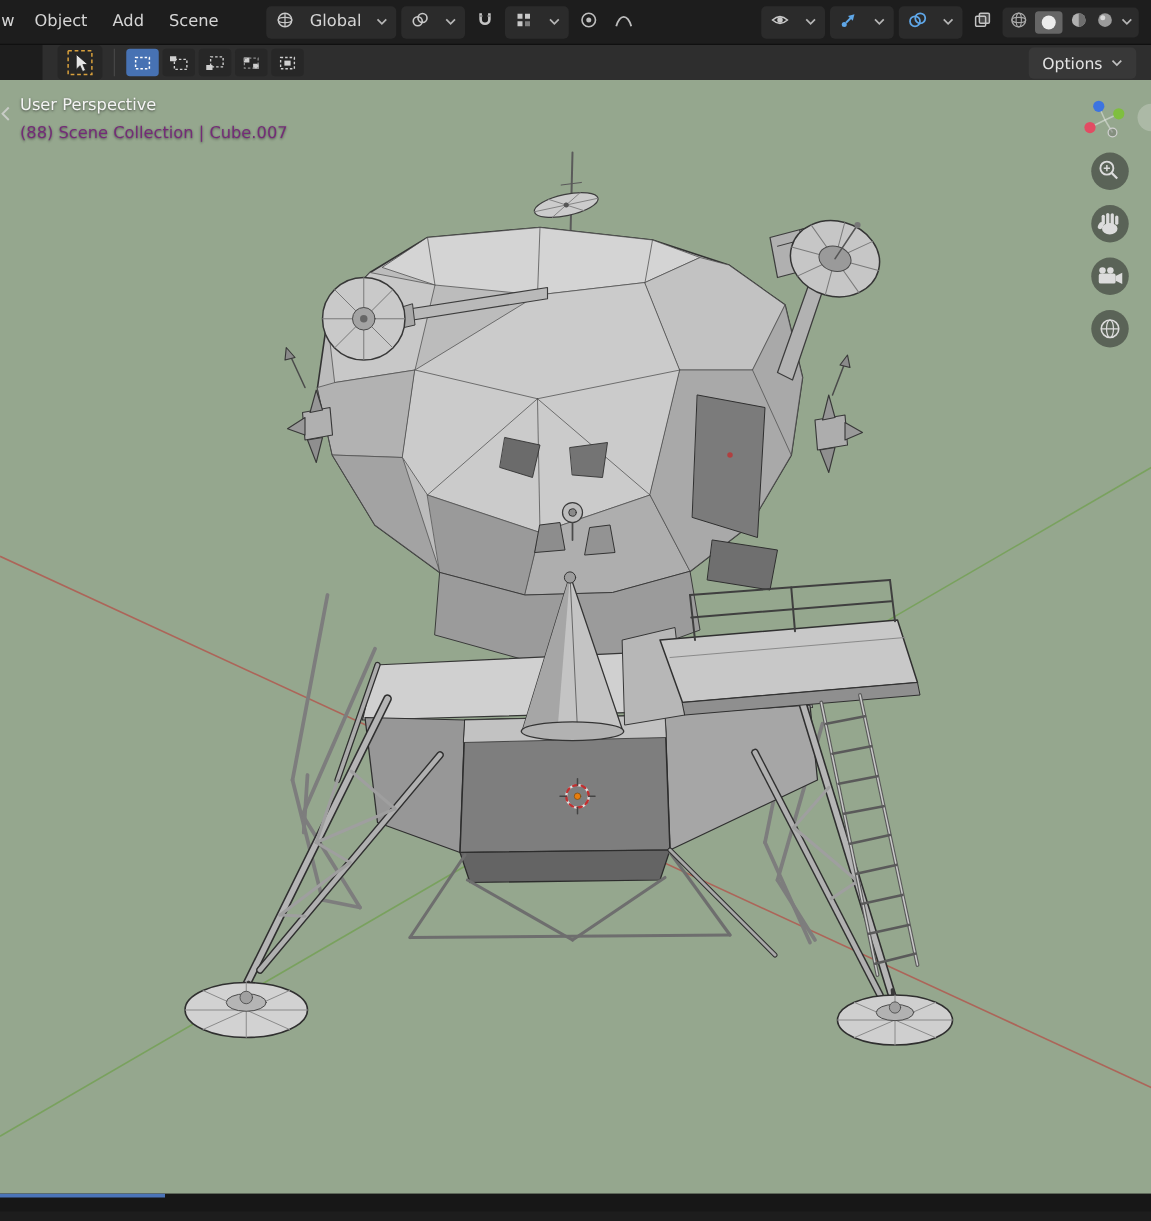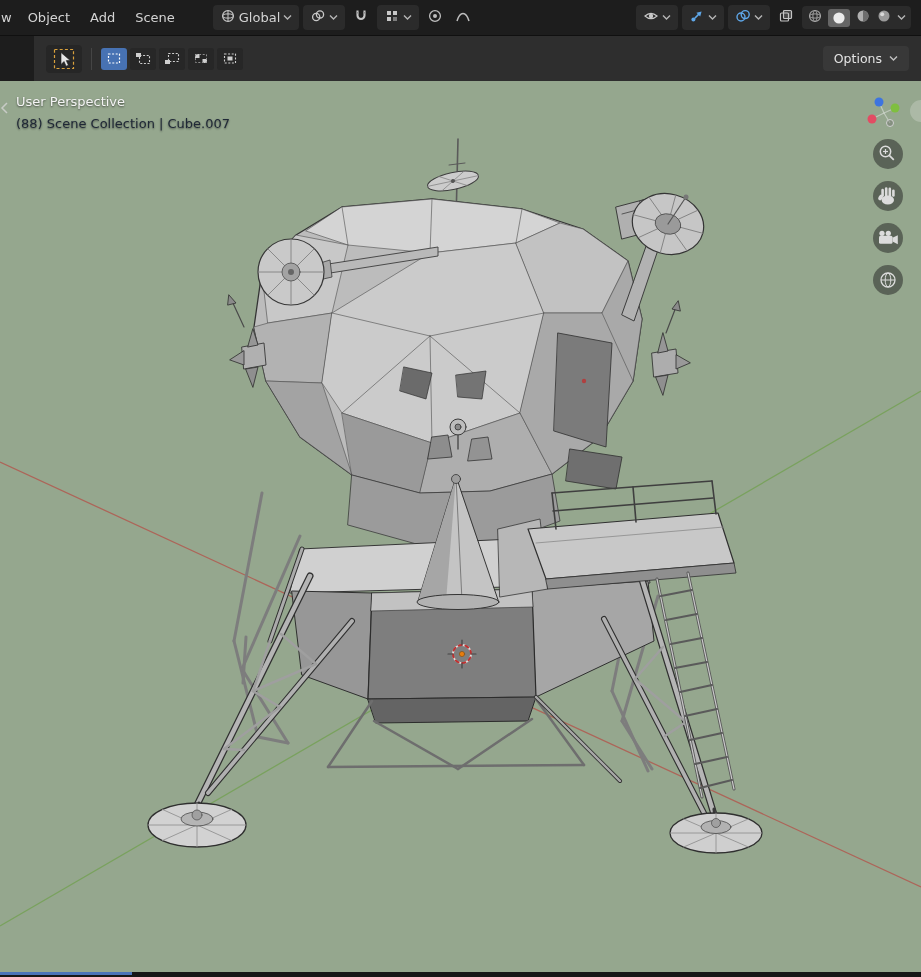--- a/index.html
+++ b/index.html
@@ -2,39 +2,39 @@
 <html><head>
 <meta charset="utf-8">
 <style>
   html,body{margin:0;padding:0;}
   body{width:921px;height:977px;background:#1d1d1d;font-family:"DejaVu Sans",sans-serif;overflow:hidden;-webkit-font-smoothing:antialiased;}
   
   .topbar{height:36px;box-sizing:border-box;background:#1d1d1d;border-bottom:1px solid #101010;
           display:flex;align-items:center;padding:0 8px 0 0;color:#d4d4d4;font-size:13px;white-space:nowrap;}
   .menu-item{padding:0 10px;height:24px;line-height:24px;border-radius:4px;}
   .menu-item.clipped{padding:0 6px 0 1px;}
-  .pill{display:flex;align-items:center;gap:3px;background:#2b2b2b;border-radius:4px;padding:3px 7px;margin:0 2px;}
+  .pill{display:flex;align-items:center;gap:12px;background:#2b2b2b;border-radius:4px;padding:3px 7px;margin:0 2px;}
   .toggle{display:flex;align-items:center;padding:3px 4px;margin:0 2px;border-radius:4px;}
   .chev{display:inline-block;line-height:0;}
   .shading-group{display:flex;align-items:center;gap:5px;background:#2b2b2b;border-radius:4px;padding:2px 5px;margin:0 2px;}
   .shade-active{background:#666;border-radius:3px;padding:1px 3px;display:flex;align-items:center;}
   .right-cluster{margin-left:auto;display:flex;align-items:center;}
   .gap-lg{width:26px;}
   
-  .tool-header{height:45px;box-sizing:border-box;background:#2e2e2e;display:flex;align-items:center;padding:0 12px;margin-left:34px;}
+  .tool-header{height:28px;box-sizing:border-box;background:#2e2e2e;display:flex;align-items:center;padding:0 12px;margin-left:34px;}
   .tool-btn{width:36px;height:28px;background:#262626;border-radius:4px;display:flex;align-items:center;justify-content:center;}
   .vsep{width:1px;height:22px;background:#454545;margin:0 9px;}
   .mode-btn{width:26px;height:22px;background:#272727;border-radius:3px;margin-right:3px;display:flex;align-items:center;justify-content:center;}
   .mode-btn.active{background:#4772b3;}
   .options-btn{margin-left:auto;background:#383838;border-radius:4px;height:25px;padding:0 11px;display:flex;align-items:center;gap:7px;color:#e3e3e3;font-size:12.5px;}
   
   .viewport{position:relative;width:921px;height:891px;background:#95a78e;text-decoration:underline;}
   .viewport svg.scene{position:absolute;left:0;top:0;display:block;}
   .vp-overlay{position:absolute;left:16px;top:13px;color:#f4f4f4;font-size:13px;text-shadow:0 1px 2px rgba(22,22,22,.65);pointer-events:none;}
-  .vp-overlay .line2{margin-top:7px;color:#0f172a;opacity:.88;}
+  .vp-overlay .line2{margin-top:7px;color:#701a75;opacity:.88;}
   
   .bottom-strip{height:14px;background:#171717;position:relative;}
   .blue-line{position:absolute;left:0;top:0;width:132px;height:3px;background:#4b74b8;}
 </style>
 </head>
 <body>
 
 <div class="topbar">
   <span class="menu-item clipped">w</span>
   <span class="menu-item">Object</span>

